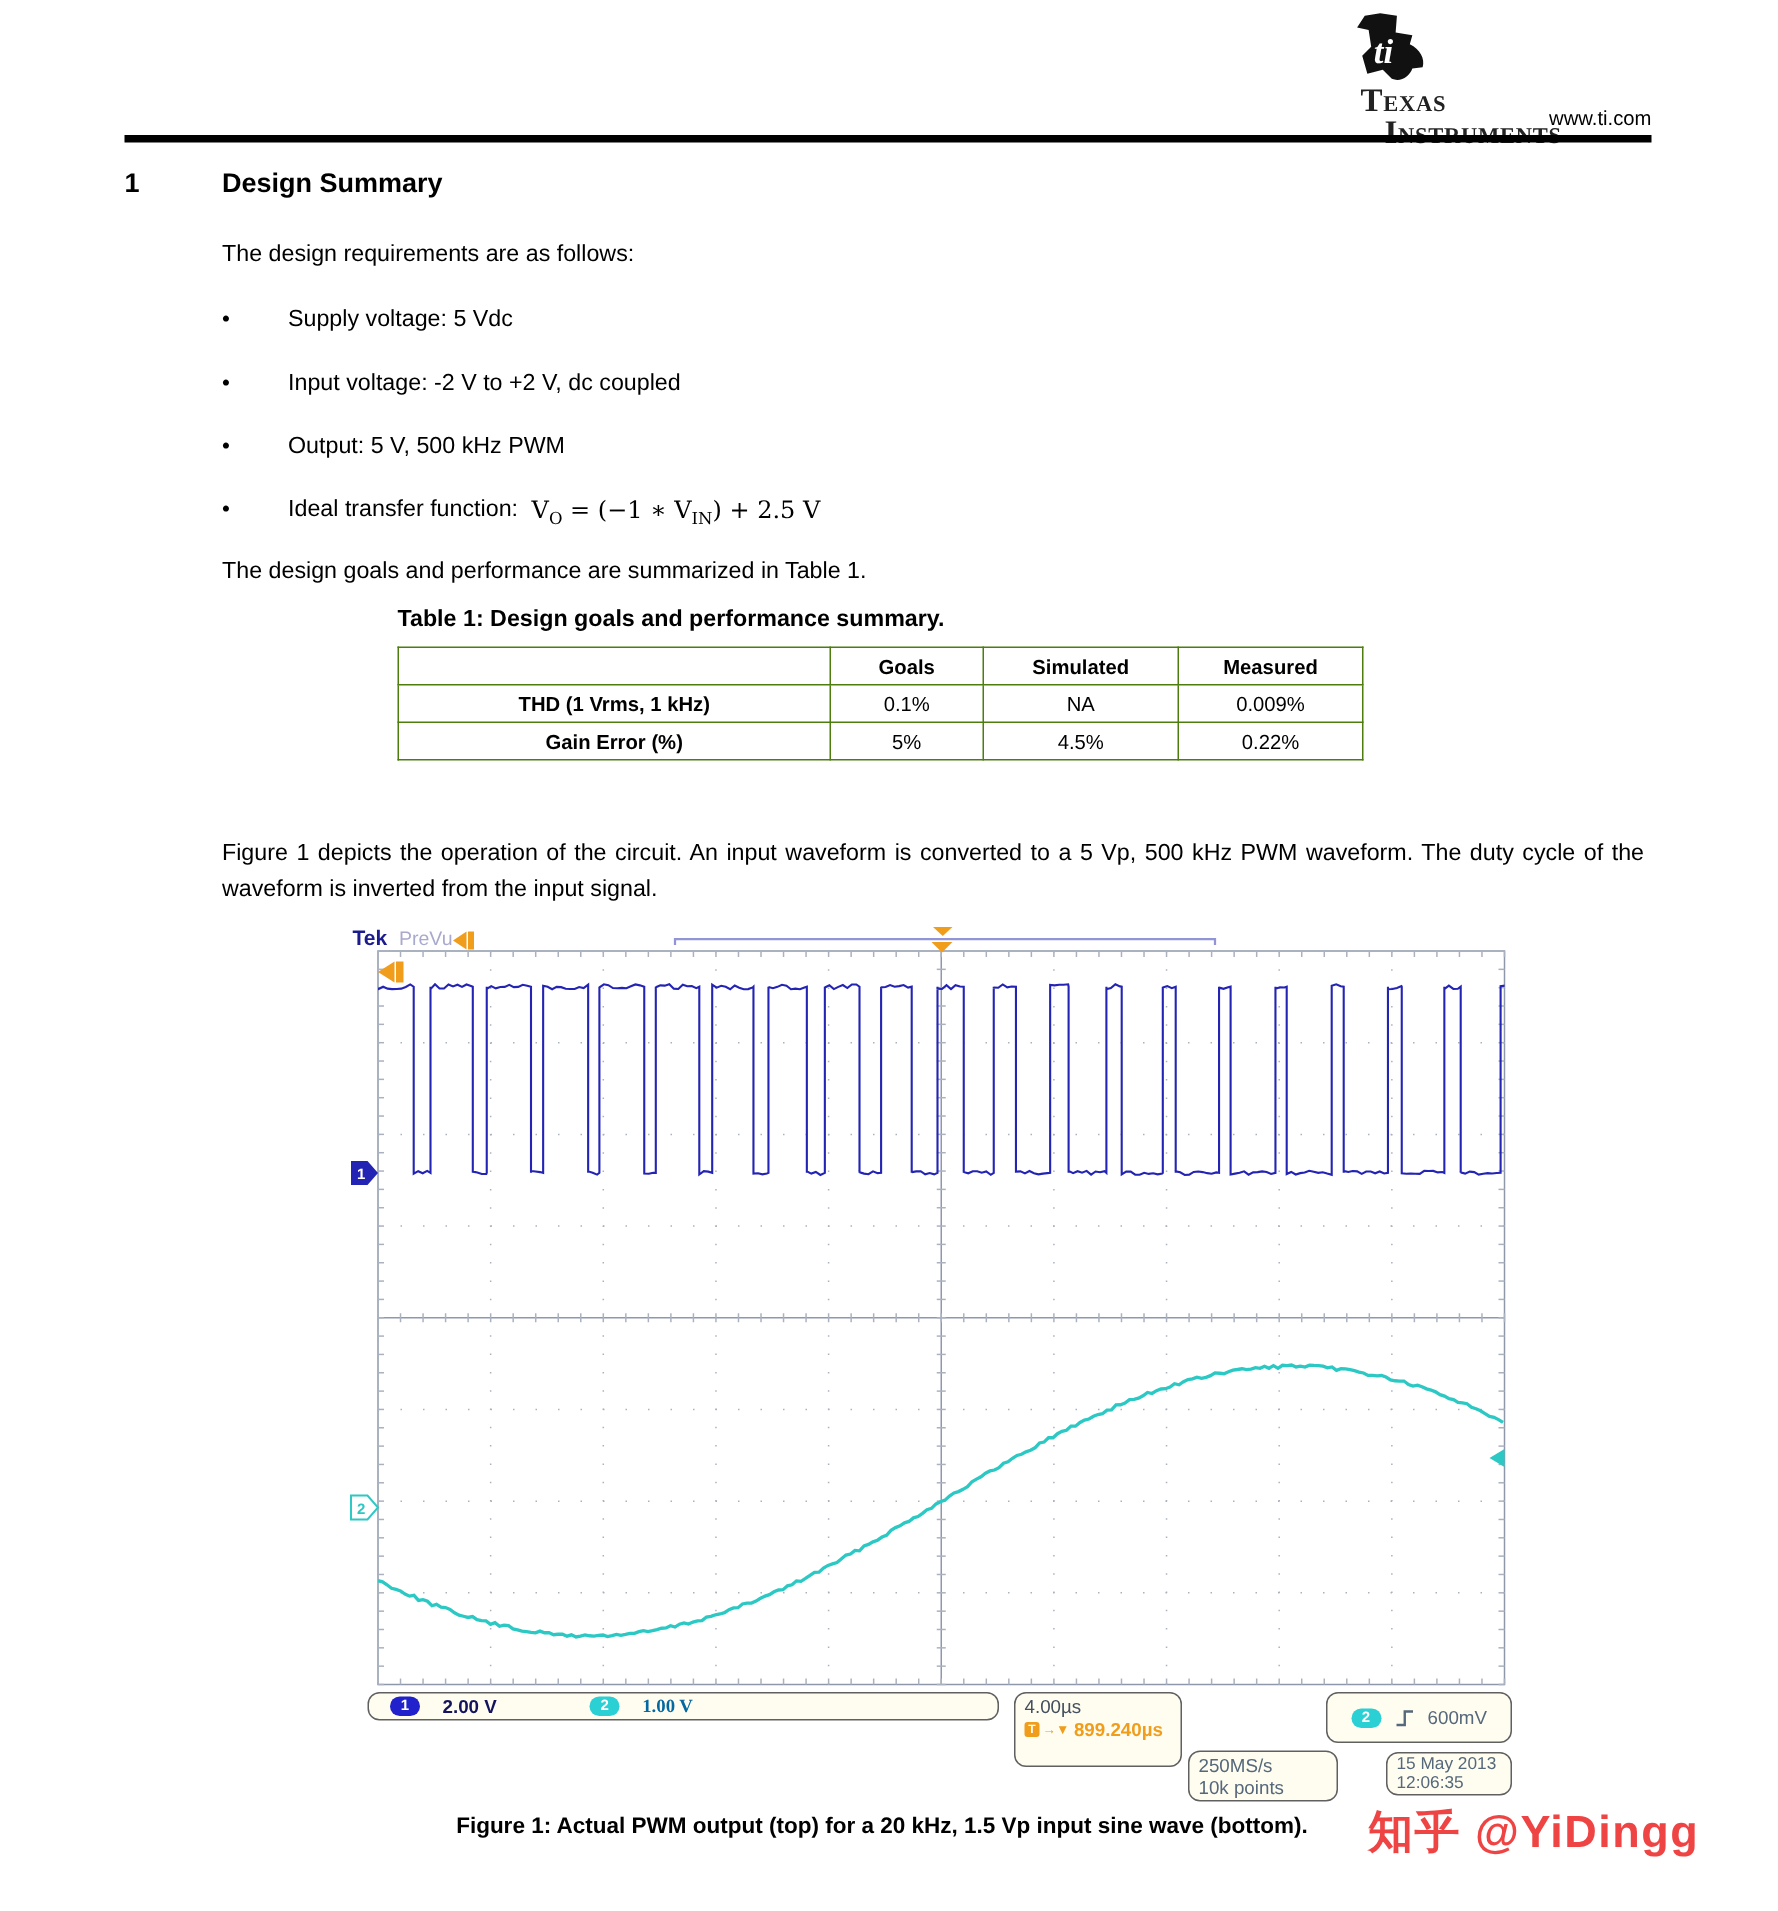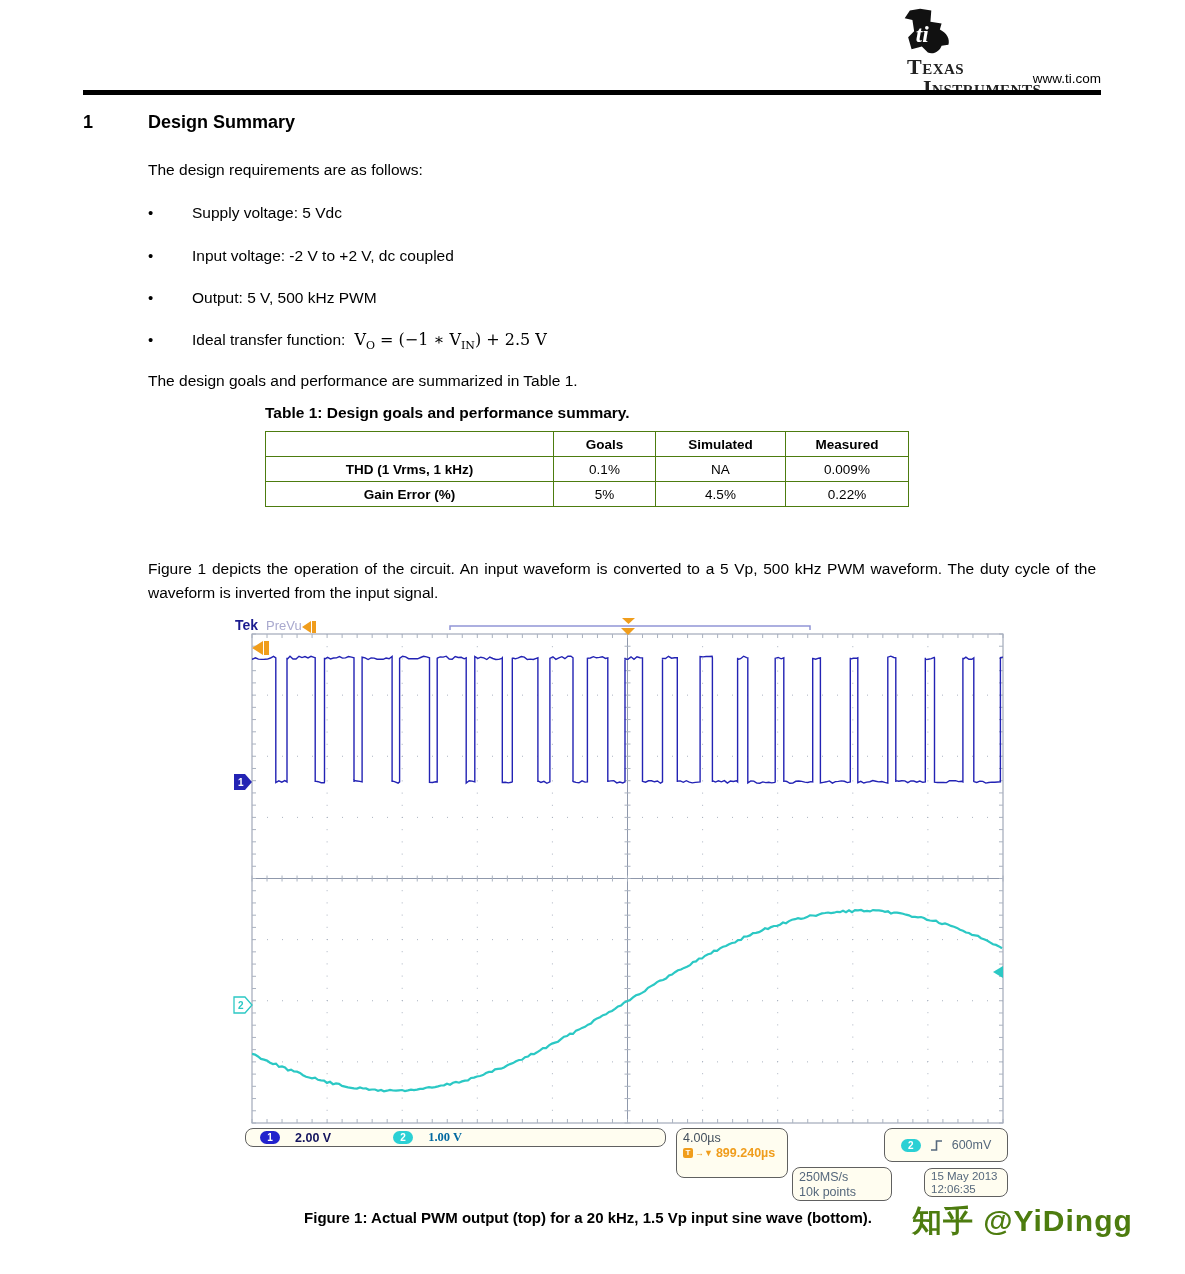--- a/index.html
+++ b/index.html
@@ -20,21 +20,21 @@
   .sectitle{left:148px;top:112px;font-size:18px;font-weight:bold;}
   .bodytext{font-size:15.5px;line-height:23px;}
   .intro{left:148px;top:158px;}
   .bullet-row{left:148px;display:flex;}
   .bullet-dot{width:44px;font-size:15px;}
   .goals-note{left:148px;top:369px;}
   .formula{font-family:"DejaVu Serif",serif;font-size:16px;text-align:right;}
   .formula sub{font-size:11px;}
   .fig-par{left:148px;top:557px;width:948px;text-align:justify;line-height:23.5px;}
   .caption{left:79px;top:1209px;width:1018px;text-align:center;font-size:15px;font-weight:bold;}
-  .watermark{left:912px;top:1201px;font-size:30px;font-weight:bold;color:#4d7c0f;
+  .watermark{left:912px;top:1201px;font-size:30px;font-weight:bold;color:#ef4444;
              letter-spacing:1px;white-space:nowrap;}
 
   
   .tbl-wrap{left:265px;top:404px;width:643px;}
   .tbl-title{text-align:left;font-size:15.5px;font-weight:bold;margin-bottom:9px;}
   table.goals{border-collapse:collapse;width:643px;table-layout:fixed;}
   table.goals th,table.goals td{border:1px solid #4d7c0f;font-size:13.5px;text-align:center;
     padding:3px 2px;height:18px;}
   table.goals th{font-weight:bold;}
   table.goals td.rowlabel{font-weight:bold;}

